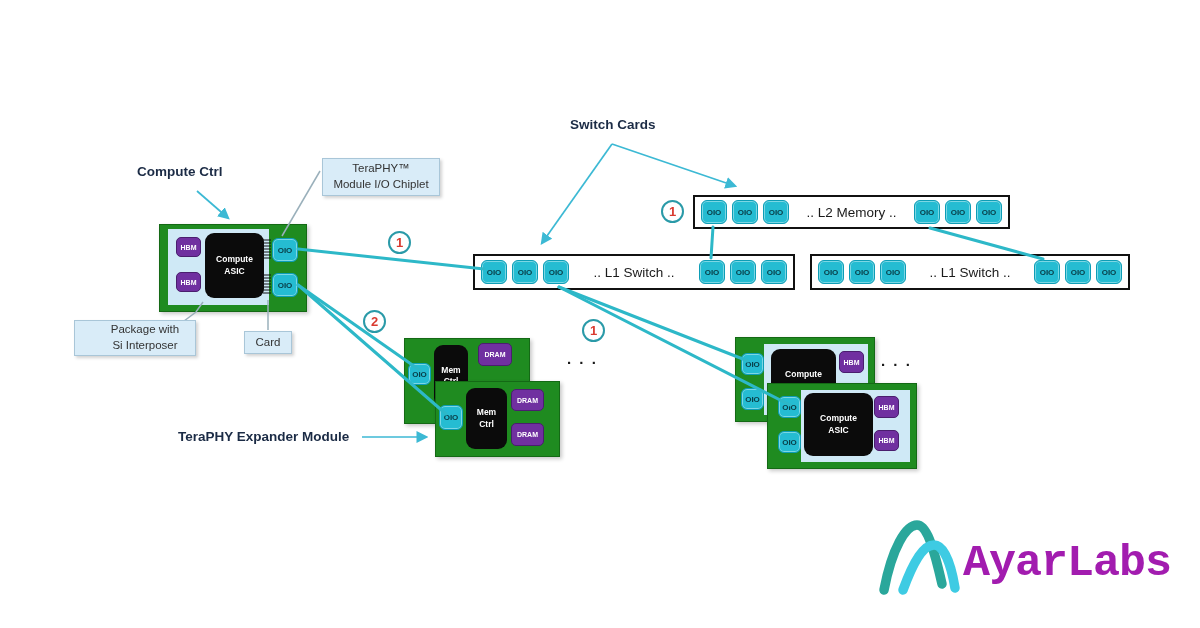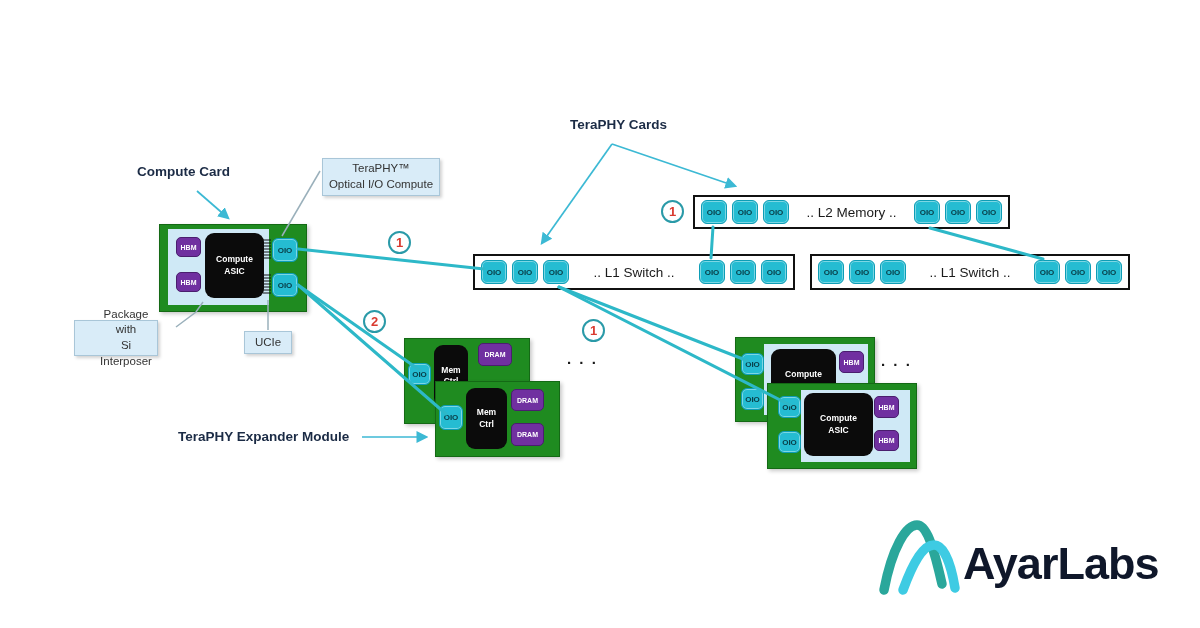--- a/index.html
+++ b/index.html
@@ -37,21 +37,21 @@
   .bold-label{position:absolute;font-size:13.5px;font-weight:bold;color:#1b2b45;white-space:nowrap;}
 
   .num-circle{position:absolute;width:23px;height:23px;border:2px solid #2a9aa8;border-radius:50%;
        background:#fff;color:#d93a2f;font-size:13px;font-weight:bold;display:flex;
        align-items:center;justify-content:center;box-sizing:border-box;}
 
   .dots{position:absolute;font-size:15px;font-weight:bold;color:#1a1a1a;letter-spacing:2px;white-space:nowrap;}
 
   .wires{position:absolute;left:0;top:0;width:1200px;height:628px;pointer-events:none;}
 
-  .logo-text{position:absolute;font-size:45px;font-weight:bold;color:#0f172a;letter-spacing:-1px;white-space:nowrap;}
+  .logo-text{position:absolute;font-size:45px;font-weight:bold;color:#a21caf;letter-spacing:-1px;white-space:nowrap;font-family:Liberation Mono, monospace;}
 </style>
 </head>
 <body>
 
 <div class="stage">
 
   <div class="green-card" style="left:159px;top:224px;width:146px;height:86px;">
     <div class="inner-blue" style="left:8px;top:4px;width:101px;height:76px;"></div>
     <div class="purple-chip" style="left:16px;top:12px;width:25px;height:20px;">HBM</div>
     <div class="purple-chip" style="left:16px;top:47px;width:25px;height:20px;">HBM</div>
@@ -166,29 +166,29 @@
       <polyline points="176,327 196,312 203,302"></polyline>
       <line x1="268" y1="330" x2="268" y2="300"></line>
     </g>
 
     <g transform="translate(876,518)">
       <path d="M8,72 C16,30 30,7 41,7 C50,7 57,26 66,66" stroke="url(#lgBig)" stroke-width="9.5" stroke-linecap="round" fill="none"></path>
       <path d="M27,72 C38,42 48,27 58,27 C68,27 75,46 79,70" stroke="url(#lgSmall)" stroke-width="9.5" stroke-linecap="round" fill="none"></path>
     </g>
   </svg>
 
-  <div class="bold-label" style="left:137px;top:164px;">Compute Card</div>
-  <div class="bold-label" style="left:570px;top:117px;">TeraPHY Cards</div>
+  <div class="bold-label" style="left:137px;top:164px;">Compute Ctrl</div>
+  <div class="bold-label" style="left:570px;top:117px;">Switch Cards</div>
   <div class="bold-label" style="left:178px;top:429px;">TeraPHY Expander Module</div>
 
   <div class="callout-box preline" style="left:322px;top:158px;width:118px;height:38px;">TeraPHY™
-Optical I/O Compute</div>
-  <div class="callout-box preline" style="left:74px;top:320px;width:84px;height:36px;padding-left:20px;">Package with
+Module I/O Chiplet</div>
+  <div class="callout-box preline" style="left:74px;top:320px;width:122px;height:36px;padding-left:20px;">Package with
 Si Interposer</div>
-  <div class="callout-box" style="left:244px;top:331px;width:48px;height:23px;">UCIe</div>
+  <div class="callout-box" style="left:244px;top:331px;width:48px;height:23px;">Card</div>
 
   <div class="num-circle" style="left:388px;top:231px;">1</div>
   <div class="num-circle" style="left:363px;top:310px;">2</div>
   <div class="num-circle" style="left:582px;top:319px;">1</div>
   <div class="num-circle" style="left:661px;top:200px;">1</div>
 
   <div class="logo-text" style="left:963px;top:538px;">AyarLabs</div>
 
 </div>
 

